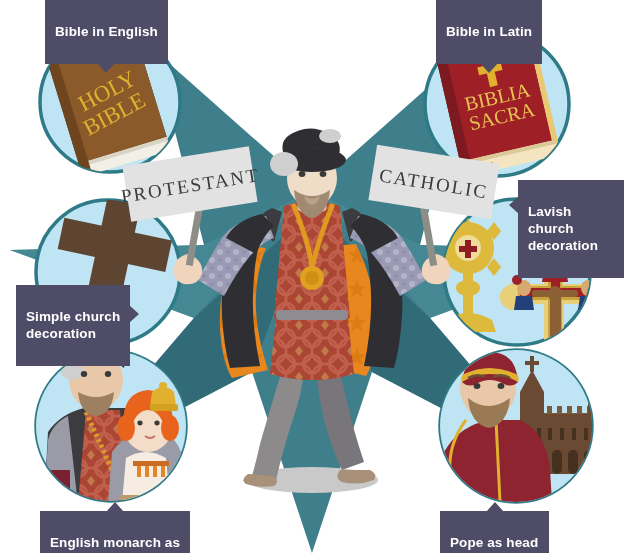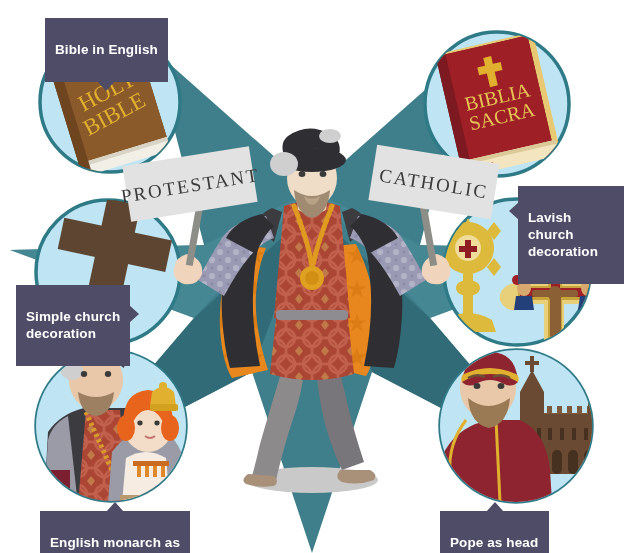--- a/index.html
+++ b/index.html
@@ -58,23 +58,23 @@
     border-bottom:9px solid transparent;
     border-left:10px solid #4f4c67;
   }
   
   .tail-left{
     left:-9px;
     border-top:9px solid transparent;
     border-bottom:9px solid transparent;
     border-right:10px solid #4f4c67;
   }
-  #lbl-bible-en{ left:45px;  top:0px;margin-top:18px;   }
+  #lbl-bible-en{ left:45px;  top:0px;   }
   #lbl-bible-la{ left:436px; top:0px;   }
-  #lbl-lavish  { left:518px; top:186px; }
+  #lbl-lavish  { left:518px; top:180px; }
   #lbl-simple  { left:16px;   top:285px; }
   #lbl-monarch { left:40px;  top:511px; }
   #lbl-pope    { left:440px; top:511px; }
 
   .sign-text{
     font-family:"Liberation Serif", serif;
     fill:#3a3a3a;
     letter-spacing:2px;
   }
 </style>
@@ -397,20 +397,24 @@
         <text class="sign-text" x="434" y="190" font-size="19" text-anchor="middle">CATHOLIC</text>
       </g>
     </g>
   </svg>
 
   <div class="label" id="lbl-bible-en">
     <span>Bible in English</span>
     <span class="tail tail-down" style="left:50%;margin-left:-9px;"></span>
   </div>
 
+  <div class="label" id="lbl-bible-la">
+    <span>Bible in Latin</span>
+    <span class="tail tail-down" style="left:50%;margin-left:-9px;"></span>
+  </div>
 
   <div class="label" id="lbl-lavish">
     <span>Lavish church
 decoration</span>
     <span class="tail tail-left" style="top:16px;"></span>
   </div>
 
   <div class="label" id="lbl-simple">
     <span>Simple church
 decoration</span>

